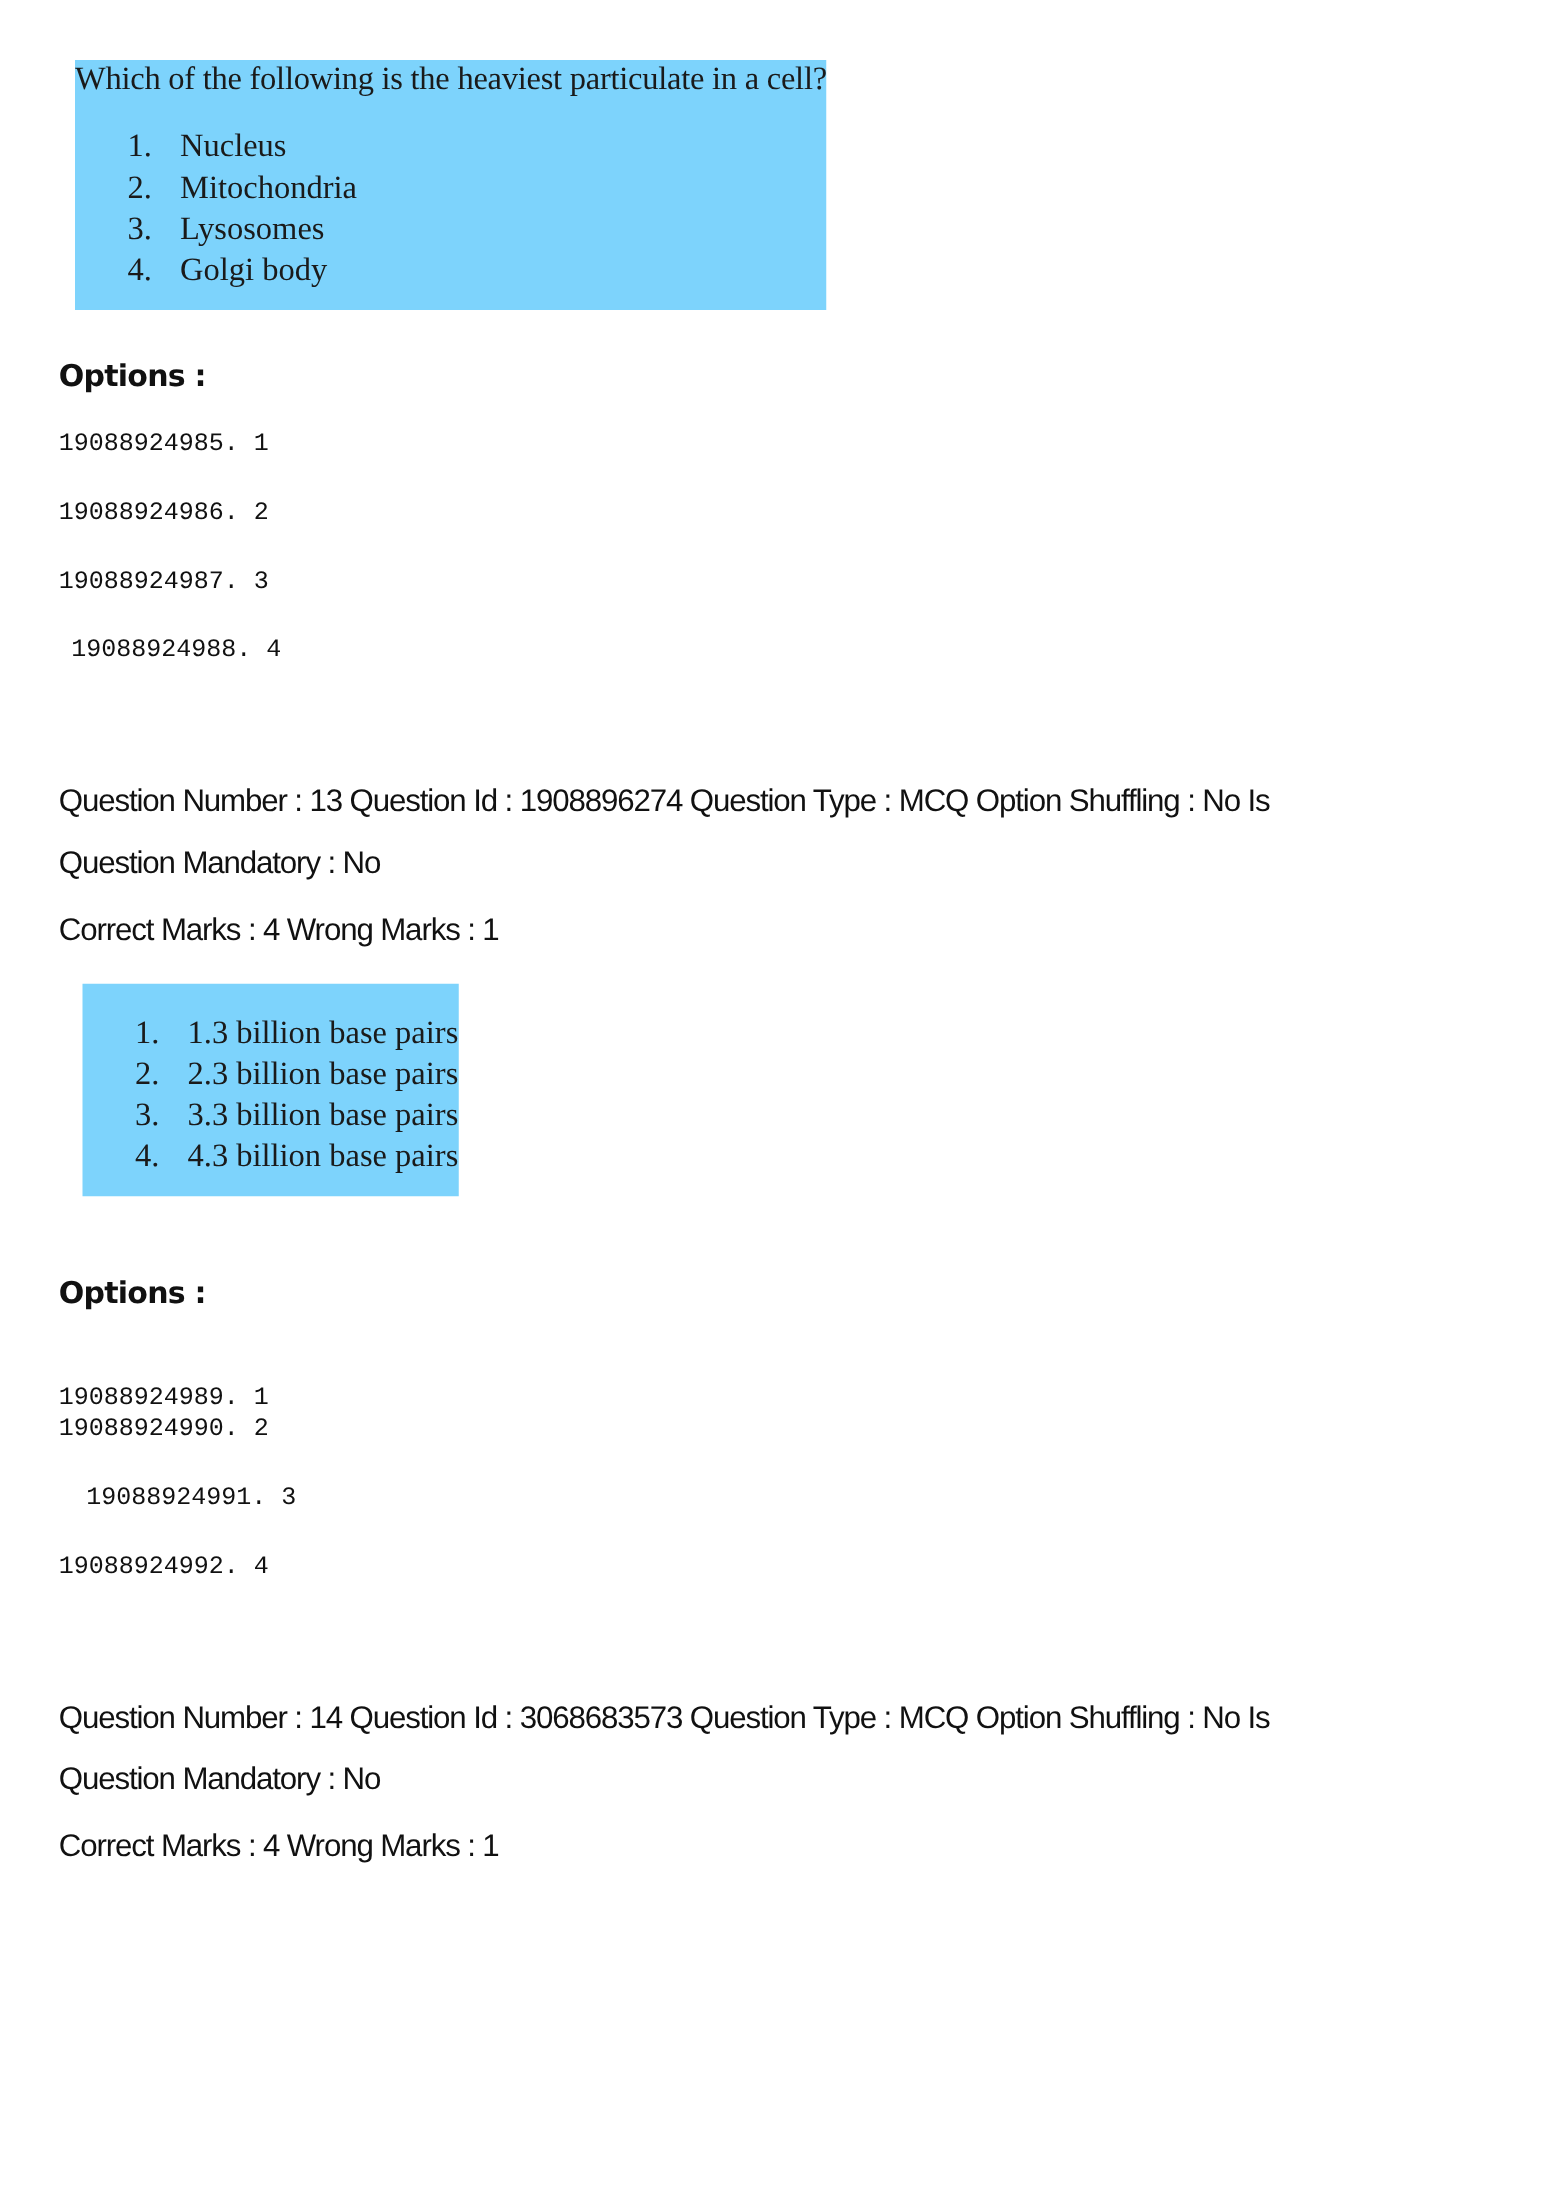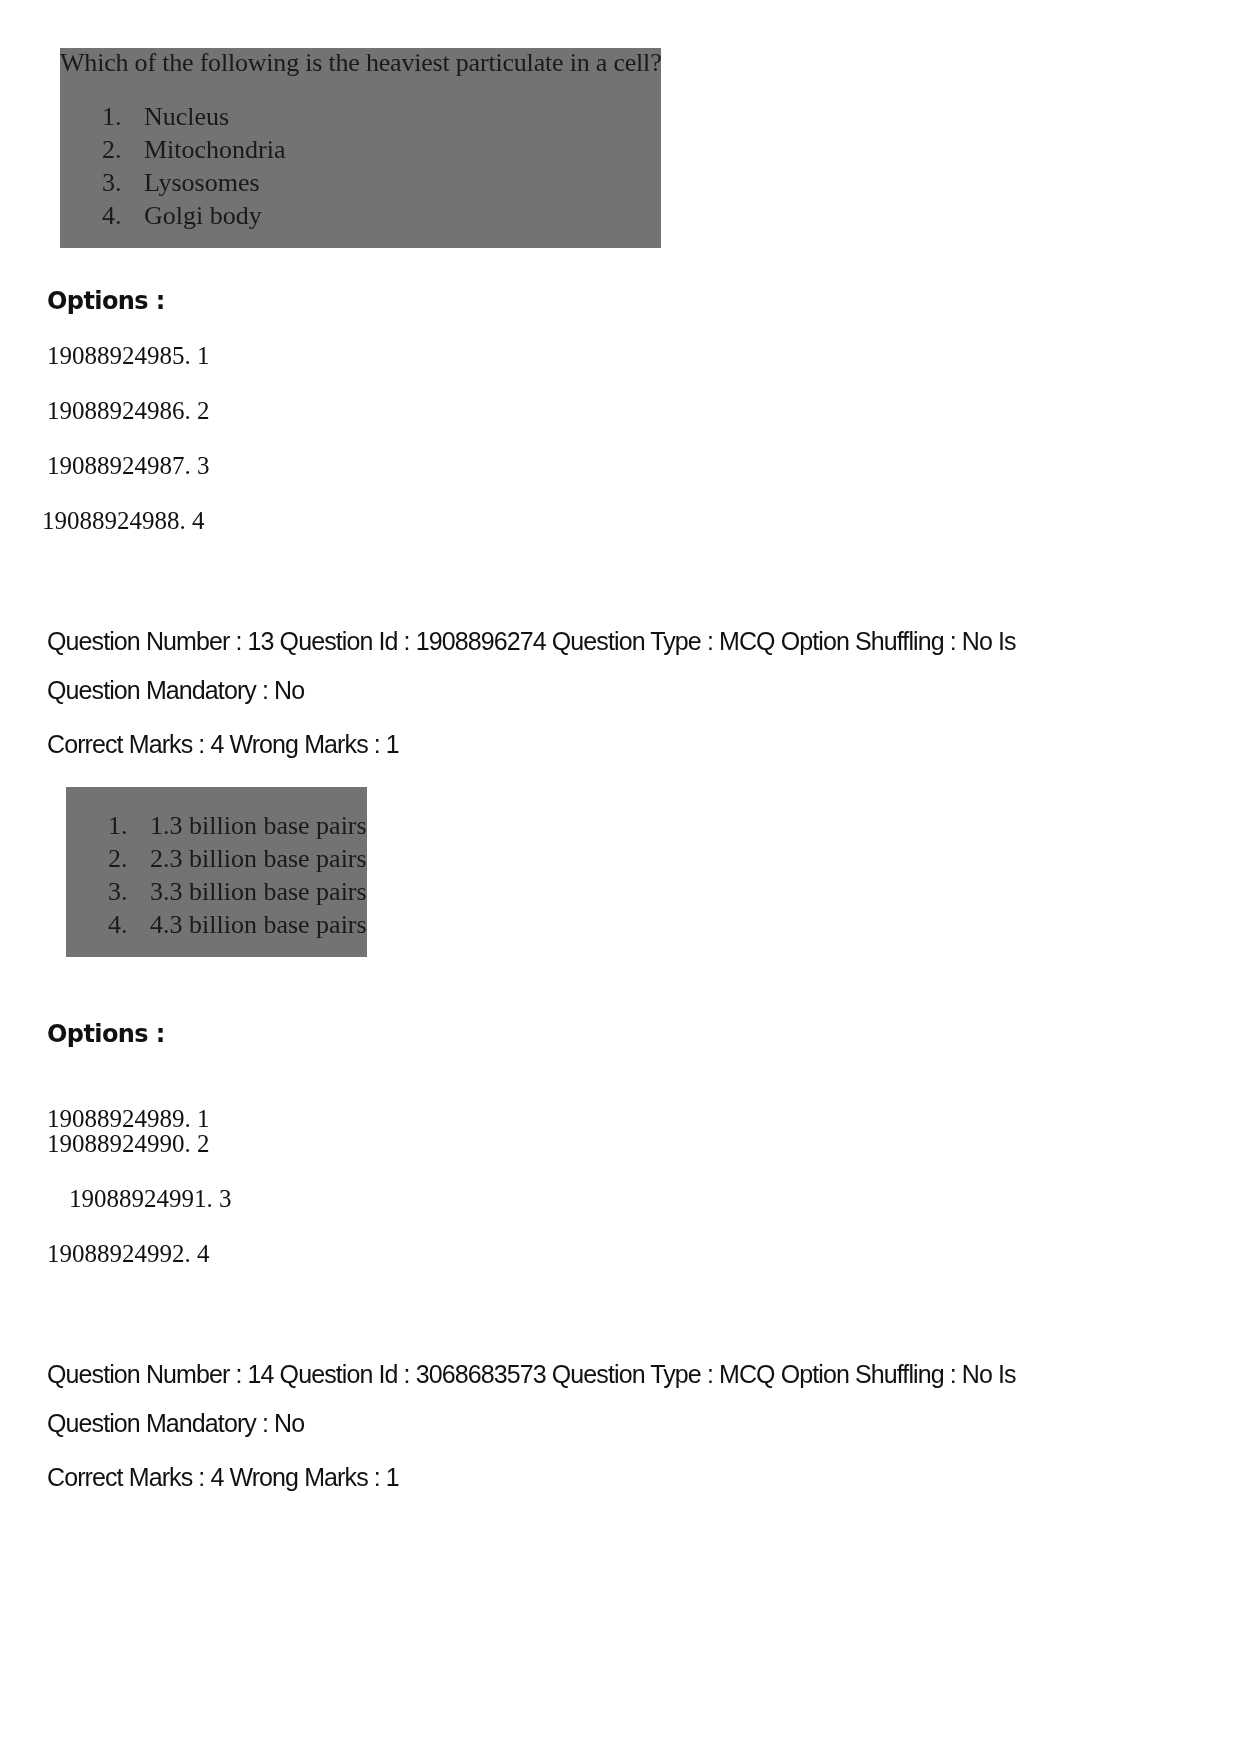--- a/index.html
+++ b/index.html
@@ -14,21 +14,21 @@
       overflow: hidden;
       color: #000000;
     }
     .abs { position: absolute; text-align: center; }
 
     
     .q-image {
       position: absolute;
       font-family: "Liberation Serif", "DejaVu Serif", serif;
       color: #1a1a1a;
-      background: #737373;
+      background: #7dd3fc;
     }
     .q-image .q-text {
       font-size: 26px;
       line-height: 30px;
       white-space: nowrap;
       letter-spacing: -0.2px;
     }
     .q-image .q-list {
       margin-top: 24px;
       padding-left: 0;
@@ -59,22 +59,22 @@
     }
     .meta-line {
       font-family: "Liberation Sans", "DejaVu Sans", sans-serif;
       font-weight: normal;
       font-size: 25px;
       line-height: 30px;
       white-space: nowrap;
       color: #111111;
     }
     .opt {
-      font-family: Liberation Serif, serif;
-      font-size: 25px;
+      font-family: Liberation Mono, monospace;
+      font-size: 20px;
       line-height: 30px;
       white-space: nowrap;
       color: #111111;
     }
   </style>
 </head>
 <body>
 
 <div class="q-image" style="left:60px; top:48px;">
   <div class="q-text">Which of the following is the heaviest particulate in a cell?</div>
@@ -95,21 +95,21 @@
         <span class="num">4.</span>
         <span>Golgi body</span>
       </li>
   </ul>
 </div>
 
 <div class="abs sans bold" style="left:47px; top:286px;">Options :</div>
 <div class="abs opt" style="left:47px; top:341px;">19088924985. 1</div>
 <div class="abs opt" style="left:47px; top:396px;">19088924986. 2</div>
 <div class="abs opt" style="left:47px; top:451px;">19088924987. 3</div>
-<div class="abs opt" style="left:42px; top:506px;">19088924988. 4</div>
+<div class="abs opt" style="left:57px; top:506px;">19088924988. 4</div>
 
 <div class="abs meta-line" style="left:47px; top:626px; letter-spacing:-0.9px;">Question Number : 13 Question Id : 1908896274 Question Type : MCQ Option Shuffling : No Is</div>
 <div class="abs meta-line" style="left:47px; top:675px; letter-spacing:-0.9px;">Question Mandatory : No</div>
 <div class="abs meta-line" style="left:47px; top:729px; letter-spacing:-0.9px;">Correct Marks : 4 Wrong Marks : 1</div>
 
 <div class="q-image" style="left:66px; top:787px;">
   <ul class="q-list" style="margin-left:42px; margin-top:22px;">
     <li>
         <span class="num">1.</span>
         <span>1.3 billion base pairs</span>

